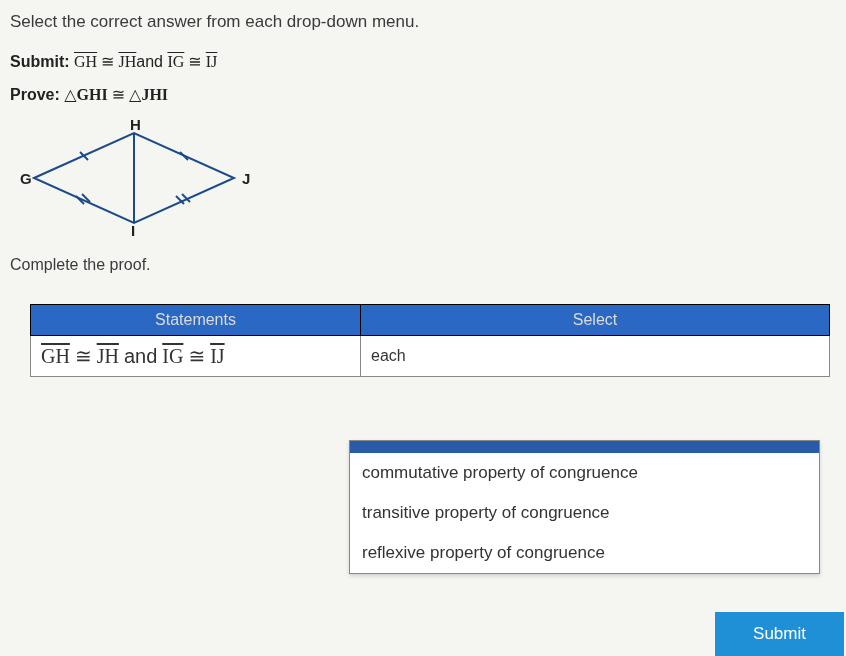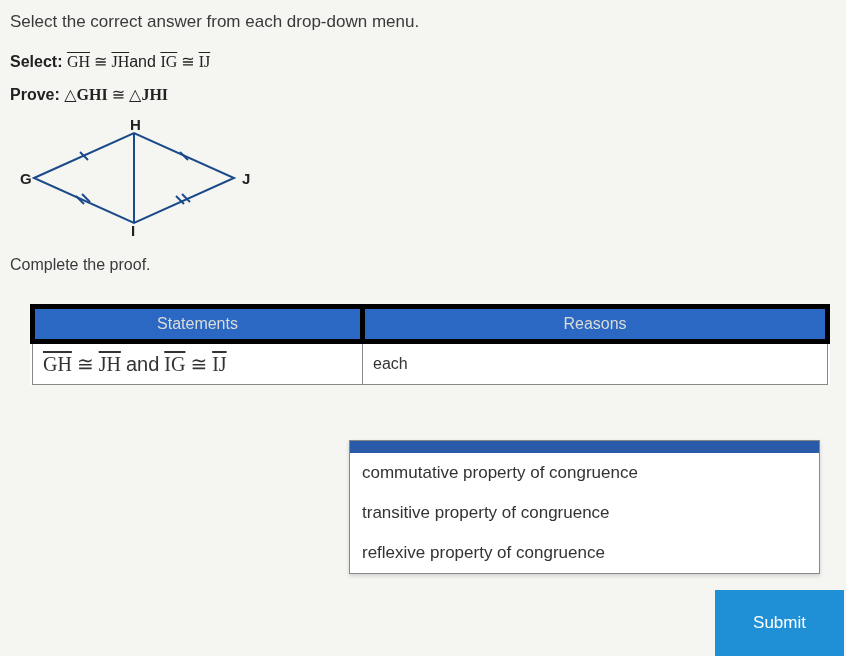--- a/index.html
+++ b/index.html
@@ -42,21 +42,21 @@
       width: 800px;
       margin-left: 20px;
       background: #fff;
     }
     table.proof th {
       background: #2a68c4;
       color: #dcdcd6;
       font-weight: normal;
       font-size: 16px;
       padding: 6px 10px;
-      border: 5px solid #000000;
+      border: 1px solid #000000;
       text-align: center;
     }
     table.proof td {
       border: 1px solid #888;
       padding: 8px 10px;
       font-size: 16px;
       vertical-align: middle;
       height: 40px;
     }
     table.proof td.stmt {
@@ -98,32 +98,32 @@
       color: #333;
       cursor: pointer;
     }
     .submit-btn {
       position: absolute;
       right: 2px;
       bottom: 0;
       background: #1f8fd6;
       color: #fff;
       font-size: 17px;
-      padding: 23px 38px;
+      padding: 12px 38px;
       border: none;
       cursor: pointer;
     }
   </style>
 </head>
 <body>
 
 <div class="instruction">Select the correct answer from each drop-down menu.</div>
 
 <div class="given-prove">
-  <b>Select:</b>
+  <b>Submit:</b>
   <span class="serif">
     <span class="ov">GH</span>
     <span class="cong">≅</span>
     <span class="ov">JH</span></span><span>and</span>
   <span class="serif">
     <span class="ov">IG</span>
     <span class="cong">≅</span>
     <span class="ov">IJ</span>
   </span>
 </div>
@@ -153,21 +153,21 @@
     <text x="117" y="118" font-size="15" font-weight="bold" fill="#222">I</text>
   </svg>
 </div>
 
 <div class="complete">Complete the proof.</div>
 
 <table class="proof">
   <thead>
     <tr>
       <th>Statements</th>
-      <th>Reasons</th>
+      <th>Select</th>
     </tr>
   </thead>
   <tbody>
     <tr>
       <td class="stmt">
         <span class="ov">GH</span>
         <span>≅</span>
         <span class="ov">JH</span>
         <span style="font-family:Arial;">and</span>
         <span class="ov">IG</span>

